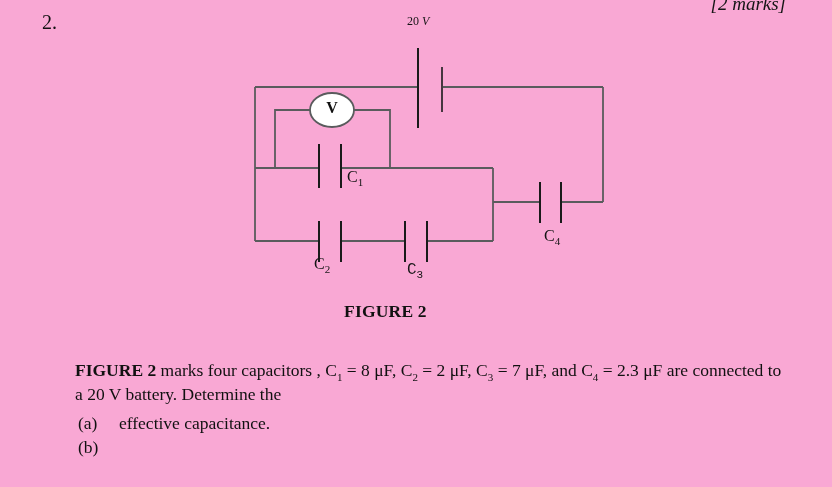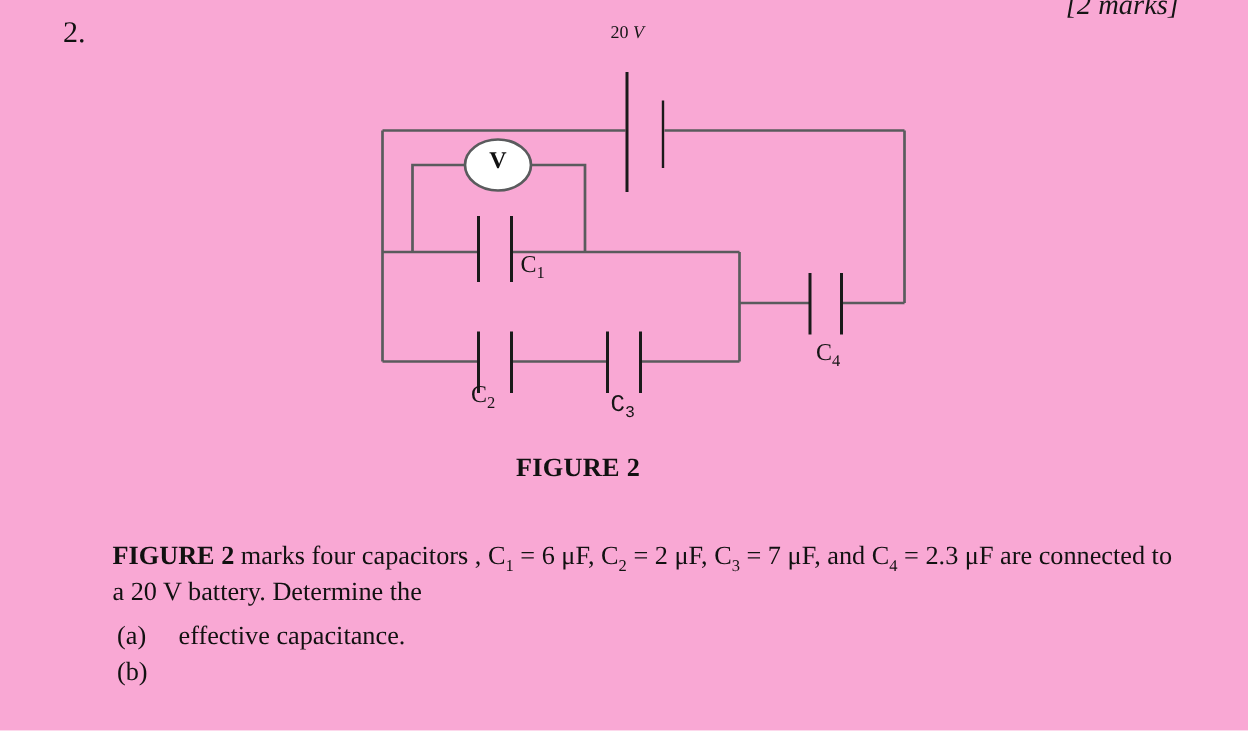--- a/index.html
+++ b/index.html
@@ -93,21 +93,21 @@
   <div class="abs clabel" style="left:347px;top:168px;"><span>C</span><sub>1</sub></div>
 
   <div class="abs clabel" style="left:314px;top:255px;"><span>C</span><sub>2</sub></div>
 
   <div class="abs clabel" style="left:407px;top:261px;font-family:Liberation Mono, monospace;"><span>C</span><sub>3</sub></div>
 
   <div class="abs clabel" style="left:532px;top:227px;margin-left:12px;"><span>C</span><sub>4</sub></div>
 
   <div id="figure-caption" class="abs">FIGURE 2</div>
 
-  <p id="statement" class="abs stmt"><b>FIGURE 2</b><span> marks four capacitors , </span><span>C</span><sub>1</sub><span> = 6 μF, </span><span>C</span><sub>2</sub><span> = 2 μF, </span><span>C</span><sub>3</sub><span> = 7 μF, and </span><span>C</span><sub>4</sub><span> = 2.3 μF</span><span> are connected to a 20 V battery. Determine the</span></p>
+  <p id="statement" class="abs stmt"><b>FIGURE 2</b><span> marks four capacitors , </span><span>C</span><sub>1</sub><span> = 8 μF, </span><span>C</span><sub>2</sub><span> = 2 μF, </span><span>C</span><sub>3</sub><span> = 7 μF, and </span><span>C</span><sub>4</sub><span> = 2.3 μF</span><span> are connected to a 20 V battery. Determine the</span></p>
 
   <div id="items" class="abs">
     <div class="item-row">
       <span class="item-marker">(a)</span>
       <span>effective capacitance.</span>
     </div>
     <div class="item-row">
       <span class="item-marker">(b)</span>
     </div>
   </div>

